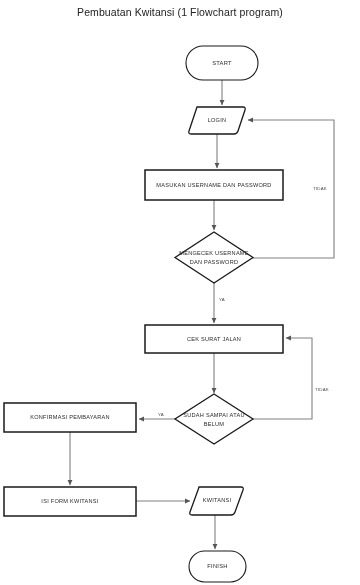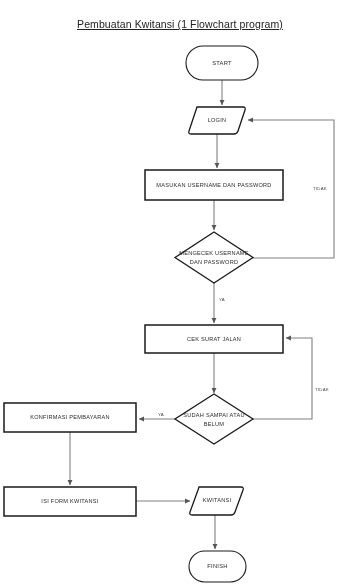--- a/index.html
+++ b/index.html
@@ -17,27 +17,26 @@
     position: relative;
   }
   #flow-root {
     position: relative;
     width: 360px;
     height: 585px;
   }
   #flow-title {
     position: absolute;
     left: 0;
-    top: 18px;
+    top: 6px;
     width: 360px;
     text-align: center;
     font-size: 10.5px;
     color: #222222;
     letter-spacing: 0.1px;
-    text-decoration: underline;
   }
   svg#flow-canvas {
     position: absolute;
     left: 0;
     top: 0;
     width: 360px;
     height: 585px;
   }
   .node-shape {
     fill: #ffffff;

